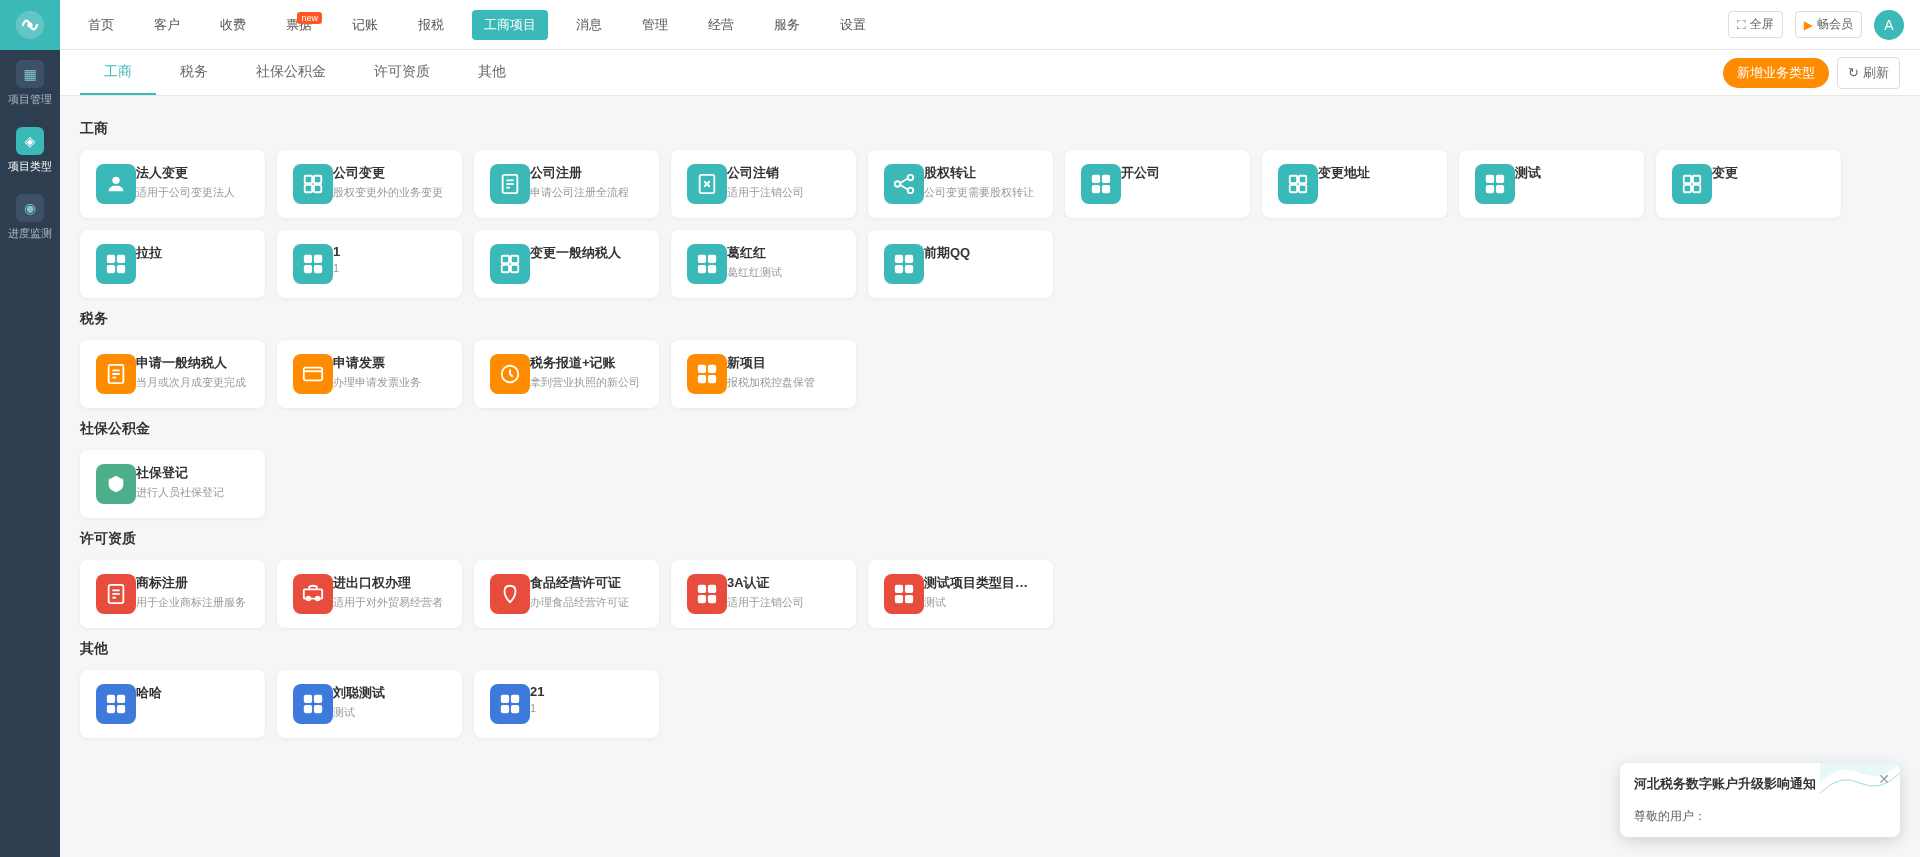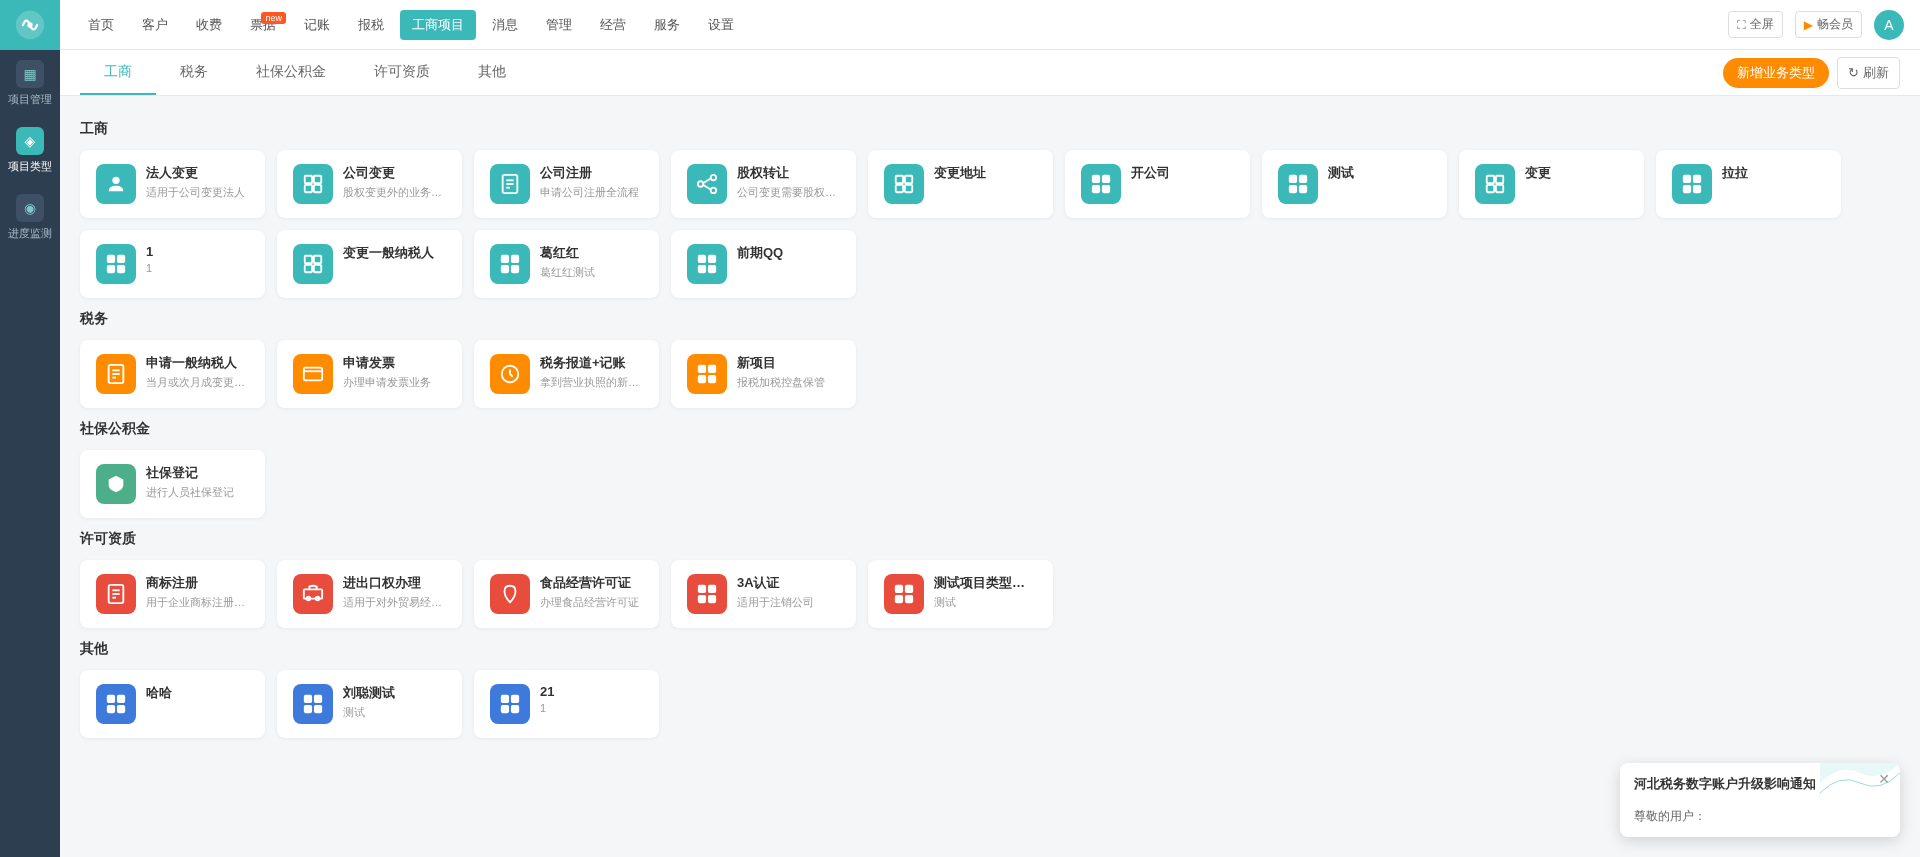--- a/index.html
+++ b/index.html
@@ -66,21 +66,21 @@
       background: #fff;
       display: flex;
       align-items: center;
       padding: 0 16px;
       border-bottom: 1px solid #e8e8e8;
       flex-shrink: 0;
     }
     .topnav-items {
       display: flex;
       align-items: center;
-      gap: 4px;
+      gap: 16px;
       flex: 1;
     }
     .nav-item {
       padding: 6px 12px;
       border-radius: 4px;
       cursor: pointer;
       font-size: 13px;
       color: #555;
       white-space: nowrap;
       position: relative;
@@ -214,21 +214,21 @@
       margin-bottom: 8px;
     }
 
     .service-card {
       background: #fff;
       border-radius: 8px;
       padding: 14px 16px;
       width: 185px;
       display: flex;
       align-items: flex-start;
-      gap: 10px;
+      gap: 0;
       cursor: pointer;
       box-shadow: 0 1px 4px rgba(0,0,0,0.06);
       transition: box-shadow 0.2s;
     }
     .card-icon {
       width: 40px;
       height: 40px;
       border-radius: 8px;
       display: flex;
       align-items: center;
@@ -417,57 +417,70 @@
                 </svg>
         </div>
         <div class="card-text">
           <div class="card-title">公司注册</div>
           <div class="card-desc">申请公司注册全流程</div>
         </div>
       </div>
             <div class="service-card">
         <div class="card-icon" style="background:#3bb8b8">
           <svg viewBox="0 0 24 24" width="22" height="22" fill="none" stroke="white" stroke-width="2">
+                  <rect x="4" y="2" width="16" height="20" rx="2"></rect>
+                  <line x1="9" y1="9" x2="15" y2="15"></line>
+                  <line x1="15" y1="9" x2="9" y2="15"></line>
+                </svg>
+        </div>
+        <div class="card-text">
+          <div class="card-title">公司注销</div>
+          <div class="card-desc">适用于注销公司</div>
+        </div>
+      </div>
+            <div class="service-card">
+        <div class="card-icon" style="background:#3bb8b8">
+          <svg viewBox="0 0 24 24" width="22" height="22" fill="none" stroke="white" stroke-width="2">
                   <circle cx="5" cy="12" r="3"></circle>
                   <circle cx="19" cy="5" r="3"></circle>
                   <circle cx="19" cy="19" r="3"></circle>
                   <line x1="8" y1="11" x2="16" y2="6"></line>
                   <line x1="8" y1="13" x2="16" y2="18"></line>
                 </svg>
         </div>
         <div class="card-text">
           <div class="card-title">股权转让</div>
           <div class="card-desc">公司变更需要股权转让</div>
         </div>
       </div>
             <div class="service-card">
         <div class="card-icon" style="background:#3bb8b8">
           <svg viewBox="0 0 24 24" width="22" height="22" fill="none" stroke="white" stroke-width="2">
+                  <rect x="3" y="3" width="7" height="7" rx="1" fill="white"></rect>
+                  <rect x="14" y="3" width="7" height="7" rx="1" fill="white"></rect>
+                  <rect x="3" y="14" width="7" height="7" rx="1" fill="white"></rect>
+                  <rect x="14" y="14" width="7" height="7" rx="1" fill="white"></rect>
+                </svg>
+        </div>
+        <div class="card-text">
+          <div class="card-title">开公司</div>
+          <div class="card-desc"></div>
+        </div>
+      </div>
+            <div class="service-card">
+        <div class="card-icon" style="background:#3bb8b8">
+          <svg viewBox="0 0 24 24" width="22" height="22" fill="none" stroke="white" stroke-width="2">
                   <rect x="3" y="3" width="8" height="8" rx="1"></rect>
                   <rect x="13" y="3" width="8" height="8" rx="1"></rect>
                   <rect x="3" y="13" width="8" height="8" rx="1"></rect>
                   <rect x="13" y="13" width="8" height="8" rx="1"></rect>
                 </svg>
         </div>
         <div class="card-text">
           <div class="card-title">变更地址</div>
-          <div class="card-desc"></div>
-        </div>
-      </div>
-            <div class="service-card">
-        <div class="card-icon" style="background:#3bb8b8">
-          <svg viewBox="0 0 24 24" width="22" height="22" fill="none" stroke="white" stroke-width="2">
-                  <rect x="3" y="3" width="7" height="7" rx="1" fill="white"></rect>
-                  <rect x="14" y="3" width="7" height="7" rx="1" fill="white"></rect>
-                  <rect x="3" y="14" width="7" height="7" rx="1" fill="white"></rect>
-                  <rect x="14" y="14" width="7" height="7" rx="1" fill="white"></rect>
-                </svg>
-        </div>
-        <div class="card-text">
-          <div class="card-title">开公司</div>
           <div class="card-desc"></div>
         </div>
       </div>
             <div class="service-card">
         <div class="card-icon" style="background:#3bb8b8">
           <svg viewBox="0 0 24 24" width="22" height="22" fill="none" stroke="white" stroke-width="2">
                   <rect x="3" y="3" width="7" height="7" rx="1" fill="white"></rect>
                   <rect x="14" y="3" width="7" height="7" rx="1" fill="white"></rect>
                   <rect x="3" y="14" width="7" height="7" rx="1" fill="white"></rect>
                   <rect x="14" y="14" width="7" height="7" rx="1" fill="white"></rect>

